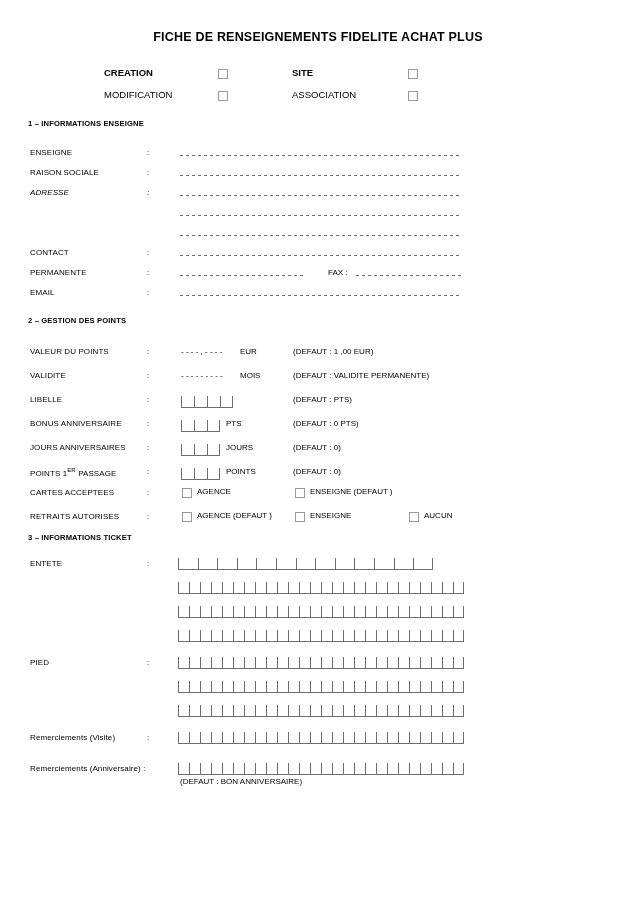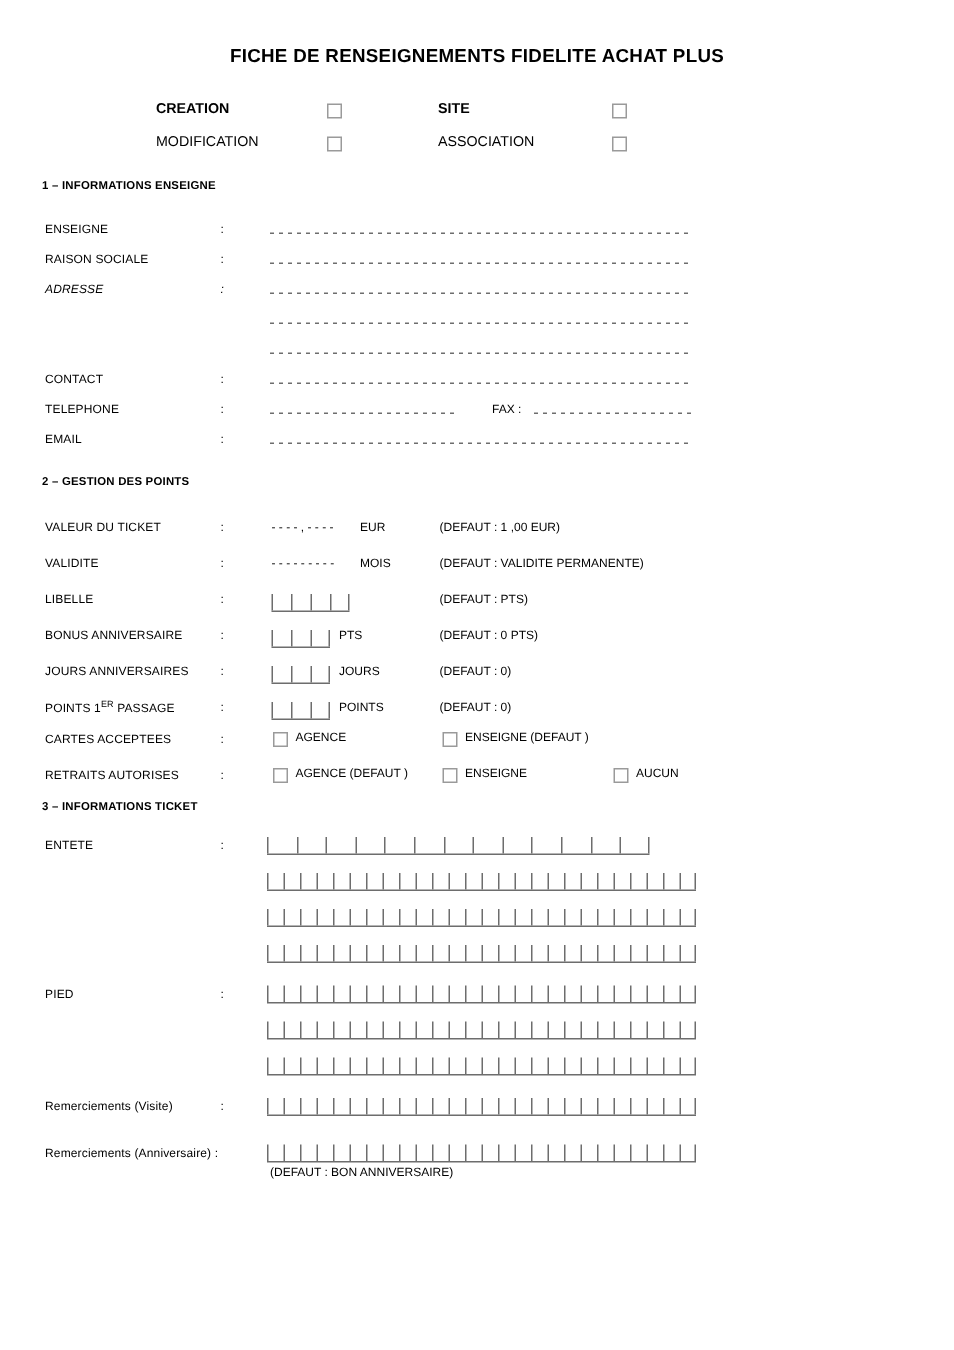--- a/index.html
+++ b/index.html
@@ -145,37 +145,37 @@
     <span class="dashline" style="left:180px;width:282px;"></span>
   </div>
 
   <div class="frow" style="top:248px;">
     <span class="flabel">CONTACT</span>
     <span class="fcolon">:</span>
     <span class="dashline" style="left:180px;width:282px;"></span>
   </div>
 
   <div class="frow" style="top:268px;">
-    <span class="flabel">TELEPHONE</span>
+    <span class="flabel">PERMANENTE</span>
     <span class="fcolon">:</span>
     <span class="dashline" style="left:180px;width:126px;"></span>
     <span class="fnote" style="left:328px;top:0px;">FAX :</span>
     <span class="dashline" style="left:356px;width:106px;"></span>
   </div>
 
   <div class="frow" style="top:288px;">
     <span class="flabel">EMAIL</span>
     <span class="fcolon">:</span>
     <span class="dashline" style="left:180px;width:282px;"></span>
   </div>
 
   <div class="section-head" style="top:316px;">2 – GESTION DES POINTS</div>
 
   <div class="frow" style="top:347px;">
-    <span class="flabel">VALEUR DU TICKET</span>
+    <span class="flabel">VALEUR DU POINTS</span>
     <span class="fcolon">:</span>
     <span class="unit" style="left:181px;">- - - - , - - - -</span>
     <span class="unit" style="left:240px;">EUR</span>
     <span class="fnote" style="left:293px;">(DEFAUT : 1 ,00 EUR)</span>
   </div>
 
   <div class="frow" style="top:371px;">
     <span class="flabel">VALIDITE</span>
     <span class="fcolon">:</span>
     <span class="unit" style="left:181px;">- - - - - - - - -</span>

